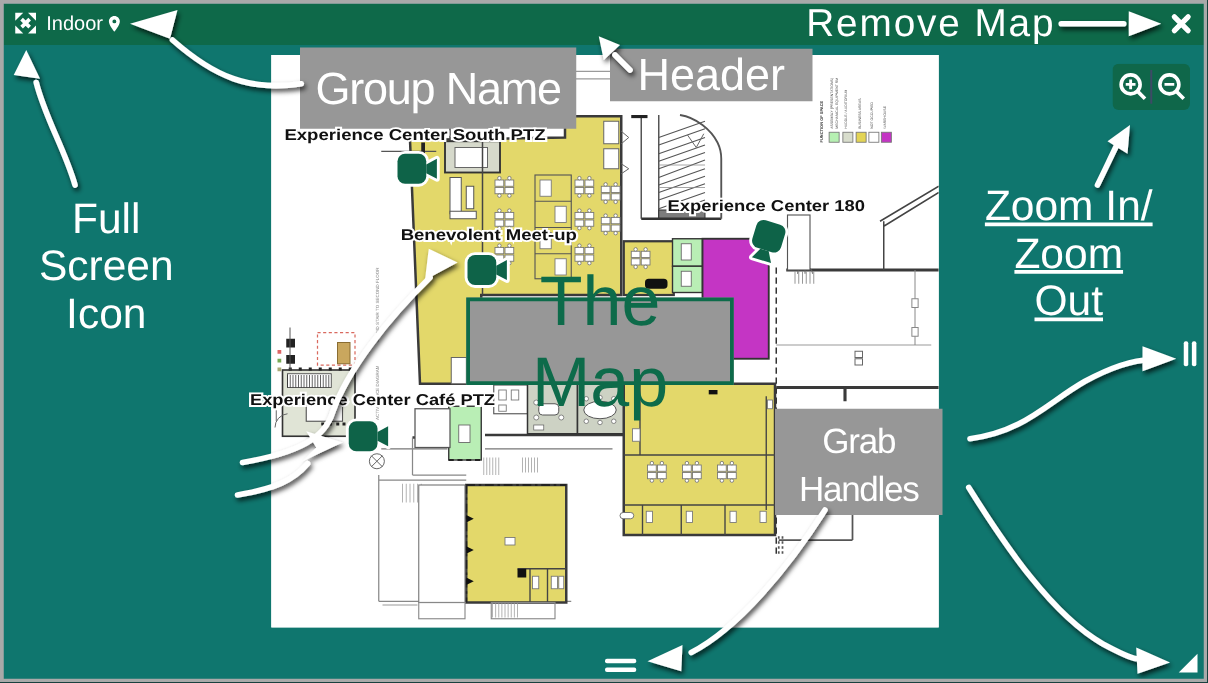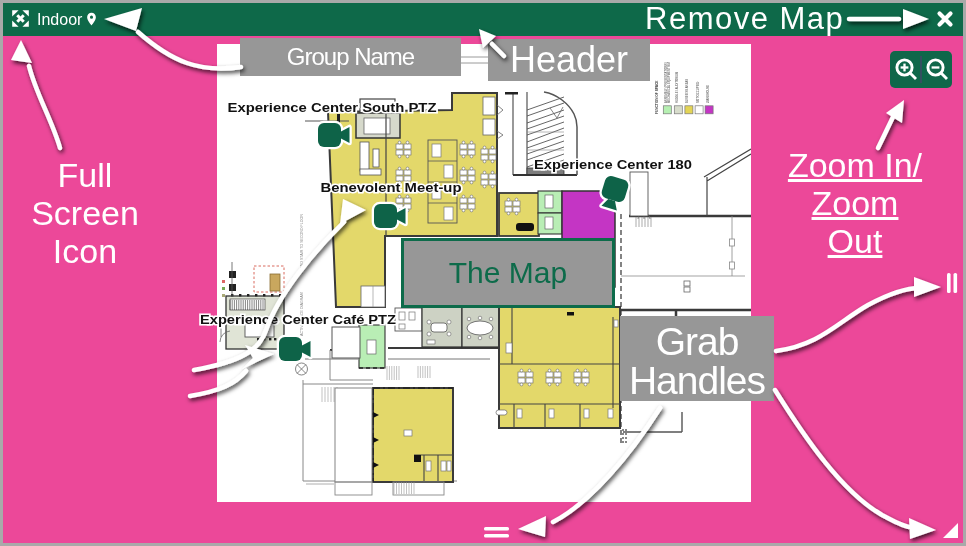--- a/index.html
+++ b/index.html
@@ -1,16 +1,16 @@
 <!DOCTYPE html>
 <html><head>
 <meta charset="utf-8">
 <style>
   html,body{margin:0;padding:0;background:#000;}
-  #page{position:relative;width:966px;height:546px;background:#ec4899;overflow:hidden;
+  #page{position:relative;width:966px;height:546px;background:#0f766e;overflow:hidden;
         font-family:"Liberation Sans",sans-serif;}
   #frame{position:absolute;left:0;top:0;right:0;bottom:0;border:3px solid #a9a9a9;pointer-events:none;z-index:50;}
   .abs{position:absolute;}
   .gbox{position:absolute;background:#979797;color:#fff;display:flex;align-items:center;justify-content:center;text-align:center;z-index:20;}
   .annot{position:absolute;color:#fff;text-align:center;line-height:38px;font-size:34px;z-index:22;}
 </style>
 </head>
 <body>
 <div id="page">
 
@@ -436,27 +436,27 @@
   <circle cx="45.5" cy="16.5" r="7.6"></circle>
         <line x1="51.3" y1="22.3" x2="57" y2="28"></line>
  </g>
  <g stroke="#fff" stroke-width="2.3">
   <line x1="10.6" y1="16.5" x2="18.4" y2="16.5"></line>
         <line x1="14.5" y1="12.6" x2="14.5" y2="20.4"></line>
   <line x1="41.6" y1="16.5" x2="49.4" y2="16.5"></line>
  </g>
 </svg>
 
-<div class="gbox" style="left:240px;top:38px;width:221px;height:38px;font-size:24px;letter-spacing:-1px;">Group Name</div>
+<div class="gbox" style="left:240px;top:38px;width:221px;height:65px;font-size:36px;letter-spacing:-1px;">Group Name</div>
 
 <div class="gbox" style="left:488px;top:39px;width:162px;height:42px;font-size:36px;">Header</div>
 
-<div class="gbox" style="left:401px;top:238px;width:208px;height:64px;border:3px solid #0d6b4a;color:#0d6b4a;font-size:30px;">The Map</div>
-
-<div class="gbox" style="left:620px;top:316px;width:154px;height:85px;font-size:39px;line-height:39.5px;letter-spacing:-1px;padding-top:5px;box-sizing:border-box;">Grab<br>Handles</div>
+<div class="gbox" style="left:373px;top:238px;width:208px;height:64px;border:3px solid #0d6b4a;color:#0d6b4a;font-size:56px;">The Map</div>
+
+<div class="gbox" style="left:620px;top:327px;width:134px;height:85px;font-size:28px;line-height:39.5px;letter-spacing:-1px;padding-top:5px;box-sizing:border-box;">Grab<br>Handles</div>
 
 <div class="annot" style="left:645px;top:2px;font-size:31px;line-height:33px;letter-spacing:1.5px;z-index:22;">Remove Map</div>
 
 <div class="annot" style="left:20px;top:156px;width:130px;">Full<br>Screen<br>Icon</div>
 
 
 <div class="annot" style="left:785px;top:146px;width:140px;white-space:nowrap;text-decoration:underline;">Zoom In/<br>Zoom<br>Out</div>
 <div id="frame"></div>
 </div>
 

